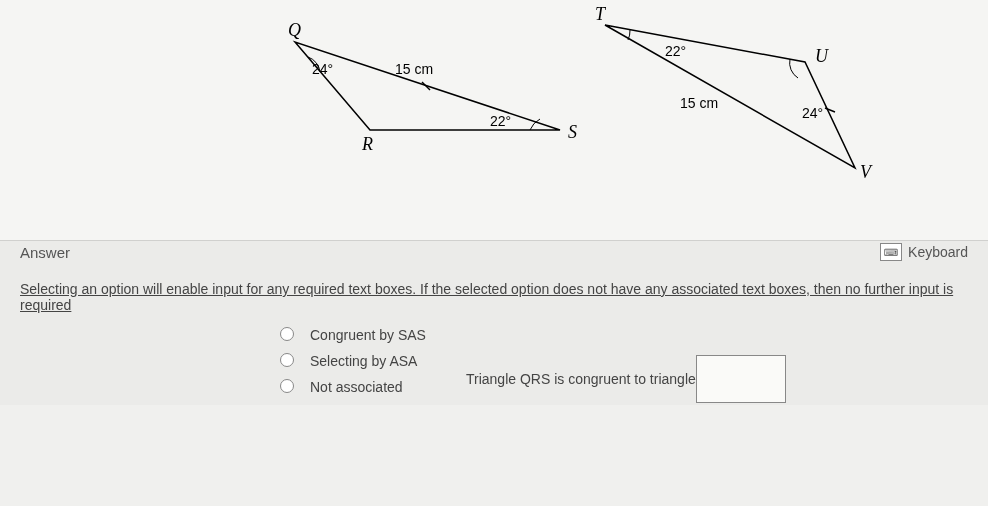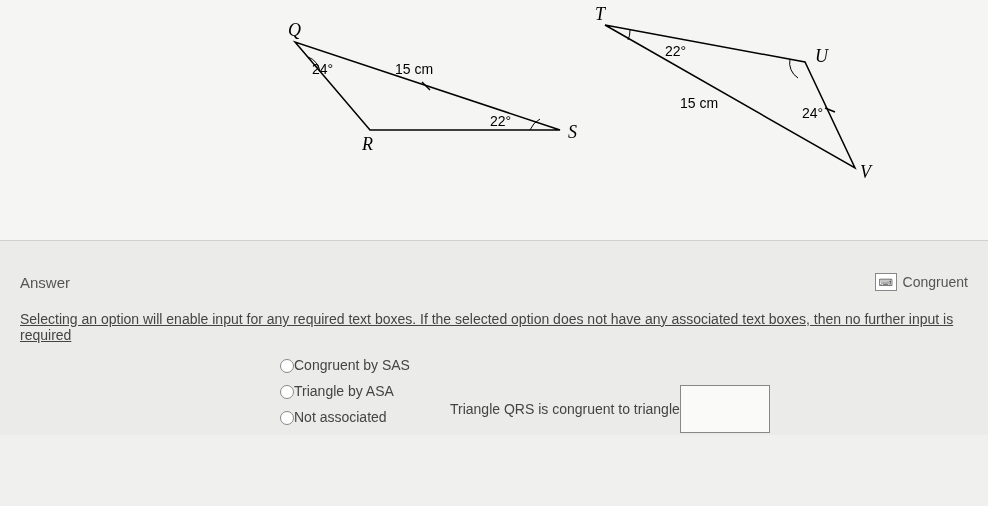--- a/index.html
+++ b/index.html
@@ -11,21 +11,21 @@
       overflow: hidden;
       color: #333;
     }
     .diagram-area {
       width: 100%;
       height: 240px;
       background: #f5f5f3;
       position: relative;
     }
     .answer-section {
-      padding: 32px 20px 0 20px;
+      padding: 2px 20px 0 20px;
       background: #ebebe9;
       border-top: 1px solid #d0d0ce;
     }
     .answer-header {
       display: flex;
       justify-content: space-between;
       align-items: center;
       margin-bottom: 20px;
     }
     .answer-label {
@@ -58,22 +58,22 @@
     .options-row {
       display: flex;
       align-items: flex-start;
       gap: 40px;
     }
     .options {
       margin-left: 260px;
     }
     .option {
       display: flex;
-      align-items: flex-end;
-      gap: 0;
+      align-items: flex-start;
+      gap: 16px;
       margin-bottom: 10px;
       font-size: 14px;
       color: #444;
     }
     .radio {
       width: 14px;
       height: 14px;
       border: 1.5px solid #888;
       border-radius: 50%;
       background: #fff;
@@ -135,34 +135,34 @@
       <line x1="825" y1="108" x2="835" y2="112" stroke="#000" stroke-width="1.5"></line>
     </g>
   </svg>
 </div>
 
 <div class="answer-section">
   <div class="answer-header">
     <div class="answer-label">Answer</div>
     <div class="keyboard-box">
       <div class="kb-icon">⌨</div>
-      <span>Congruent</span>
+      <span>Keyboard</span>
     </div>
   </div>
   <div class="help-text">Selecting an option will enable input for any required text boxes. If the selected option does not have any associated text boxes, then no further input is required</div>
 
   <div class="options-row">
     <div class="options">
       <div class="option">
         <div class="radio"></div>
         <span>Congruent by SAS</span>
       </div>
       <div class="option">
         <div class="radio"></div>
-        <span>Triangle by ASA</span>
+        <span>Selecting by ASA</span>
       </div>
       <div class="option">
         <div class="radio"></div>
         <span>Not associated</span>
       </div>
     </div>
     <div class="congruent-row">
       <span class="congruent-text">Triangle QRS is congruent to triangle</span>
       <div class="input-box"></div>
     </div>

